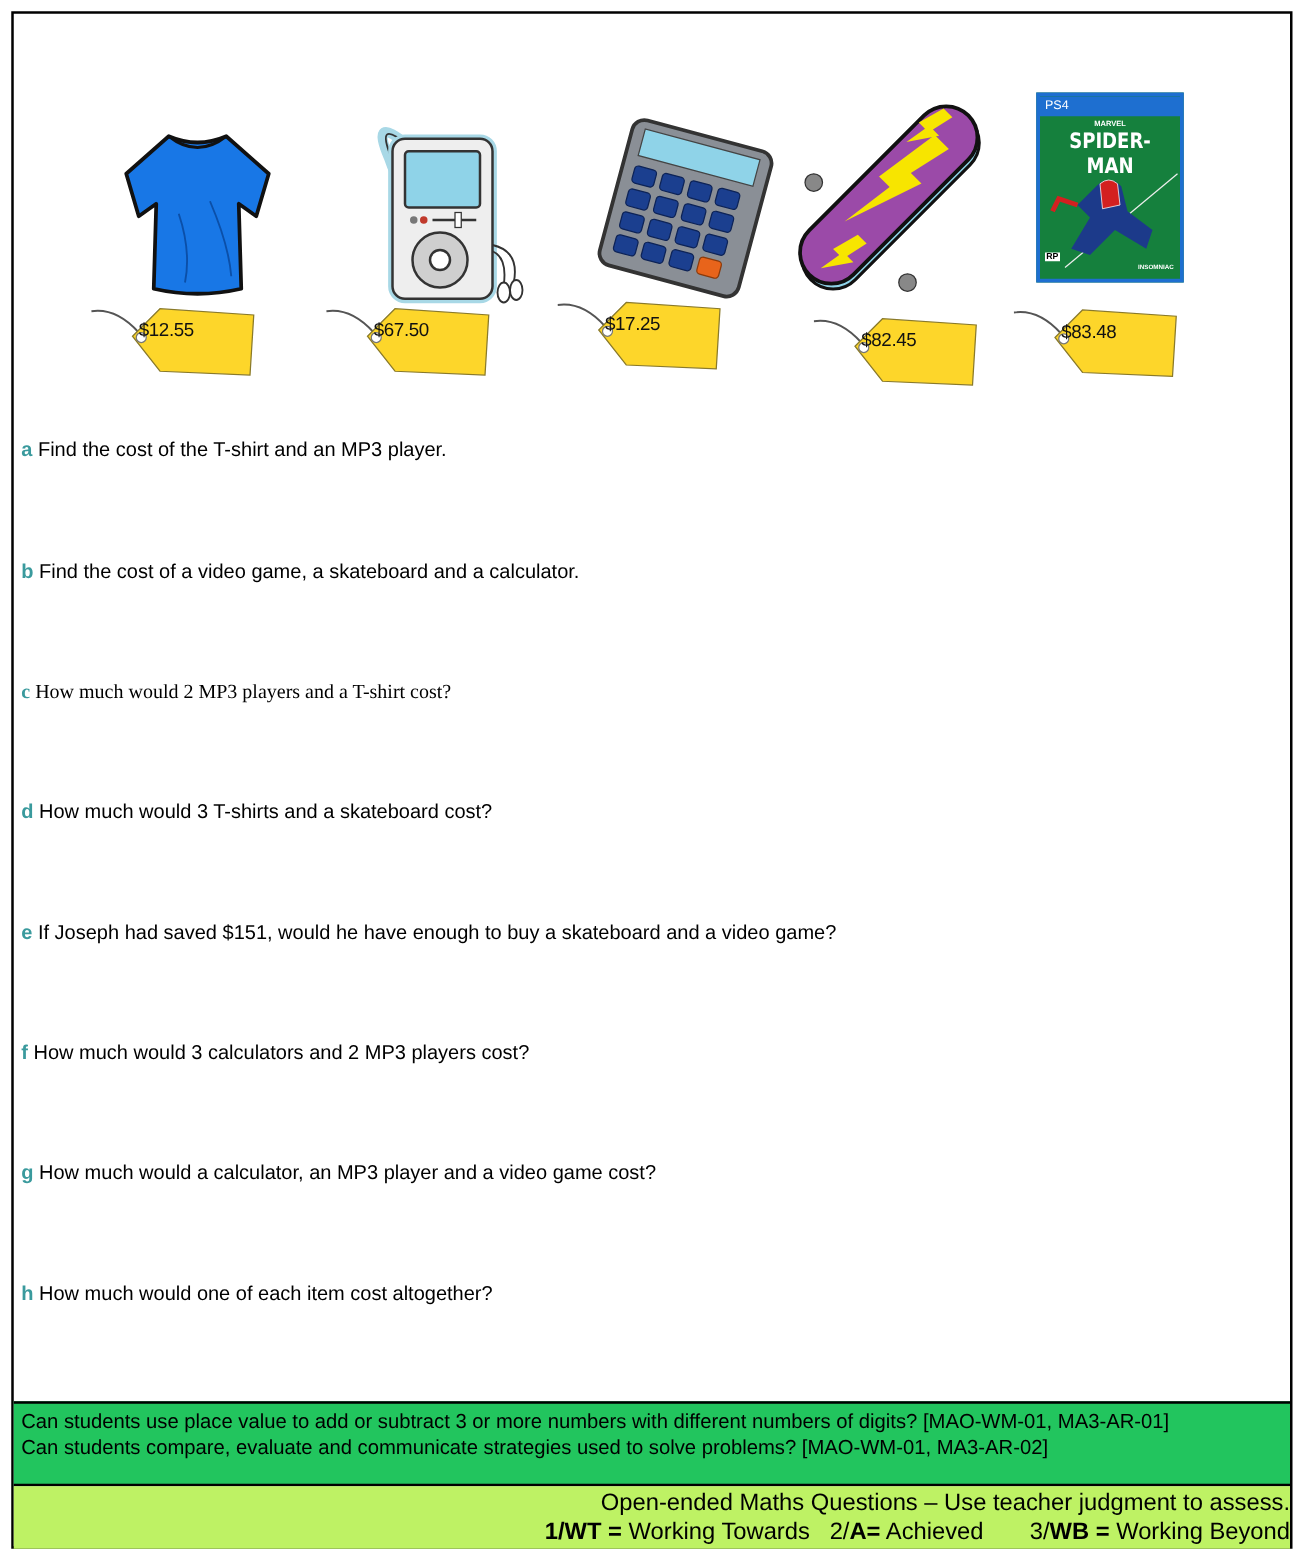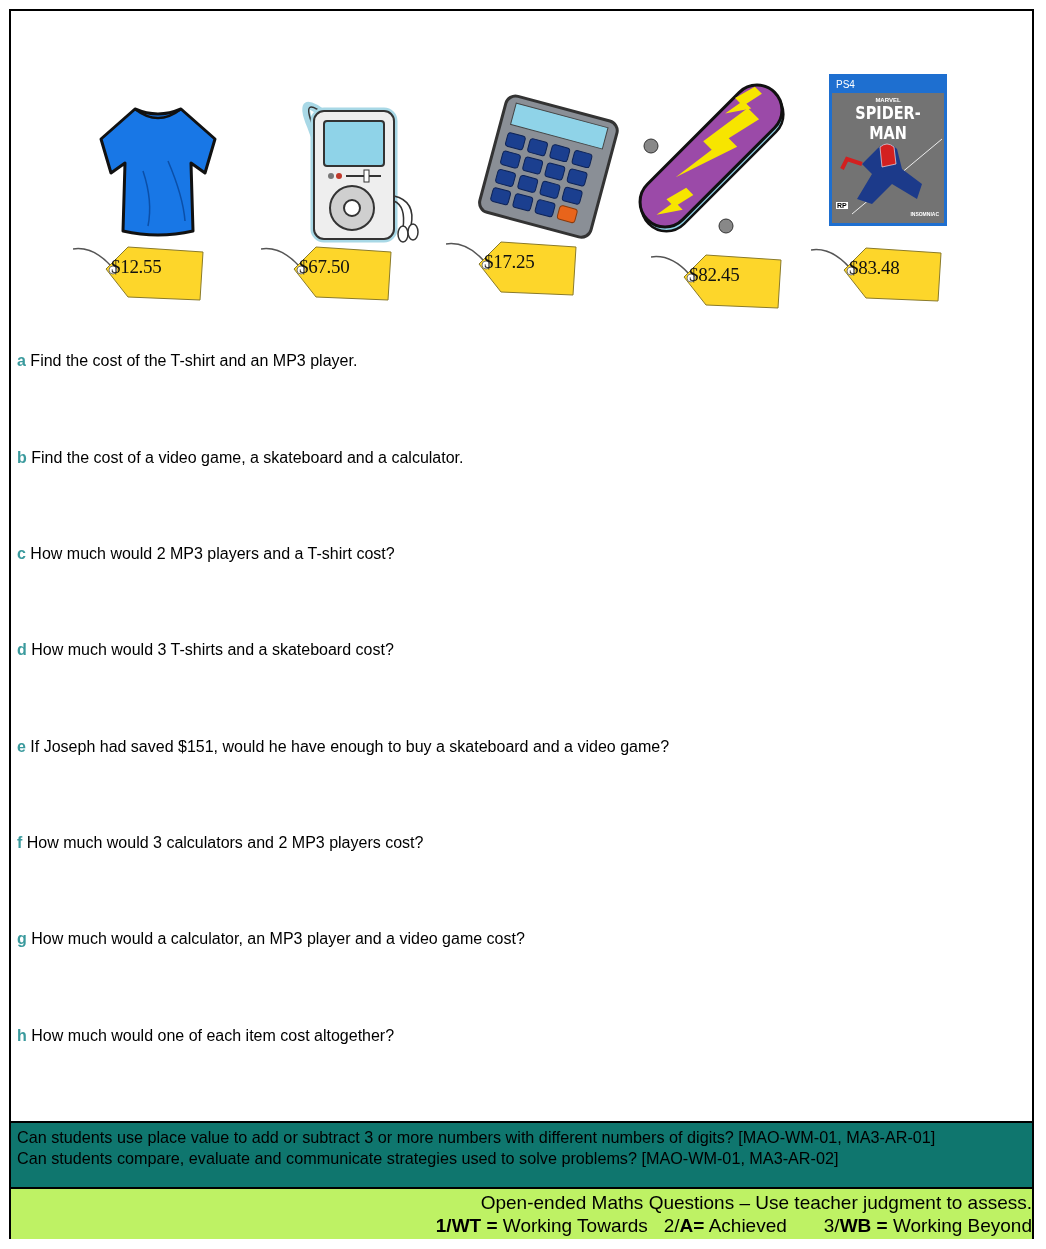--- a/index.html
+++ b/index.html
@@ -3,25 +3,25 @@
 <meta charset="utf-8">
 <style>
   html, body { margin: 0; padding: 0; background: #ffffff; }
   body { width: 1046px; height: 1249px; position: relative; font-family: "Liberation Sans", sans-serif; color: #000; }
   .frame { position: absolute; left: 9px; top: 9px; width: 1025px; height: 1230px; border: 2px solid #000; box-sizing: border-box; background: #fff; }
   .items { position: absolute; left: 0; top: 0; width: 100%; height: 310px; }
   .item { position: absolute; }
   .pic { position: absolute; }
   .tag { position: absolute; width: 130px; height: 60px; }
   .tag svg { position: absolute; left: 0; top: 0; }
-  .tag .price { position: absolute; left: 38px; top: 15px; font-size: 19px; font-family: Liberation Serif, serif; color: #111; letter-spacing: -0.3px; }
+  .tag .price { position: absolute; left: 38px; top: 15px; font-size: 15px; font-family: Liberation Sans, sans-serif; color: #111; letter-spacing: -0.3px; }
   .questions { position: absolute; left: 0; top: 330px; width: 100%; }
   .q { position: absolute; left: 6px; font-size: 16px; white-space: nowrap; }
   .q .letter { color: #3a9a9d; font-weight: bold; }
-  .criteria { position: absolute; left: 0; top: 1110px; width: 100%; height: 68px; background: #0f766e; border-top: 2px solid #000; border-bottom: 2px solid #000; box-sizing: border-box; padding: 4px 6px 0 6px; font-size: 16.2px; line-height: 21px; }
+  .criteria { position: absolute; left: 0; top: 1110px; width: 100%; height: 68px; background: #22c55e; border-top: 2px solid #000; border-bottom: 2px solid #000; box-sizing: border-box; padding: 4px 6px 0 6px; font-size: 16.2px; line-height: 21px; }
   .rubric { position: absolute; left: 0; top: 1178px; width: 100%; height: 50px; background: #bef264; text-align: right; font-size: 19px; line-height: 23px; padding-top: 2px; box-sizing: border-box; }
   .rubric b { font-weight: bold; }
 </style>
 </head>
 <body>
 
 <div class="frame">
 
   <div class="items">
 
@@ -119,21 +119,21 @@
         <svg width="140" height="65" viewBox="0 0 140 65">
           <path d="M0 8 Q20 5 38 25" fill="none" stroke="#555" stroke-width="1.5"></path>
           <path d="M33 28 L55 6 L130 11 L127 59 L55 56 Z" fill="#fdd62a" stroke="#8a7a2a" stroke-width="1"></path>
           <circle cx="40" cy="29" r="4" fill="#fff" stroke="#777"></circle>
         </svg>
         <span class="price">$82.45</span>
       </div>
     </div>
 
     <div class="item" style="left:800px;top:63px;">
-      <div class="pic" style="left:18px;top:0;width:118px;height:152px;background:#737373;border:3px solid #1e6fd0;box-sizing:border-box;overflow:hidden;">
+      <div class="pic" style="left:18px;top:0;width:118px;height:152px;background:#15803d;border:3px solid #1e6fd0;box-sizing:border-box;overflow:hidden;">
         <div style="height:16px;background:#1e6fd0;color:#fff;font-size:10px;padding-left:4px;line-height:16px;font-family:'Liberation Sans',sans-serif;">
           <span>PS4</span>
         </div>
         <div style="text-align:center;font-size:6px;color:#fff;margin-top:4px;font-weight:bold;">MARVEL</div>
         <div style="text-align:center;font-size:17px;color:#fff;font-weight:bold;letter-spacing:0px;font-family:'DejaVu Sans',sans-serif;transform:scaleX(0.85);">SPIDER-MAN</div>
         <svg width="112" height="90" viewBox="0 0 112 90" style="position:absolute;left:0;top:52px;">
           <line x1="20" y1="85" x2="110" y2="10" stroke="#eee" stroke-width="1"></line>
           <path d="M45 20 Q55 10 65 20 L70 40 L90 55 L85 70 L60 55 L40 75 L25 70 L40 45 L30 35 Z" fill="#1c3a8a"></path>
           <path d="M48 18 Q55 12 62 18 L64 35 L50 38 Z" fill="#d32020" stroke="#fff" stroke-width="0.6"></path>
           <path d="M30 35 L15 30 L10 40" fill="none" stroke="#d32020" stroke-width="4"></path>
@@ -148,21 +148,21 @@
           <circle cx="40" cy="29" r="4" fill="#fff" stroke="#777"></circle>
         </svg>
         <span class="price">$83.48</span>
       </div>
     </div>
   </div>
 
   <div class="questions">
     <div class="q" style="top:11px;"><span class="letter">a</span><span> Find the cost of the T-shirt and an MP3 player.</span></div>
     <div class="q" style="top:108px;"><span class="letter">b</span><span> Find the cost of a video game, a skateboard and a calculator.</span></div>
-    <div class="q" style="top:204px;"><span class="letter">c</span><span> How much would 2 MP3 players and a T-shirt cost?</span></div>
+    <div class="q" style="top:204px;font-family:Liberation Serif, serif;"><span class="letter">c</span><span> How much would 2 MP3 players and a T-shirt cost?</span></div>
     <div class="q" style="top:300px;"><span class="letter">d</span><span> How much would 3 T-shirts and a skateboard cost?</span></div>
     <div class="q" style="top:397px;"><span class="letter">e</span><span> If Joseph had saved $151, would he have enough to buy a skateboard and a video game?</span></div>
     <div class="q" style="top:493px;"><span class="letter">f</span><span> How much would 3 calculators and 2 MP3 players cost?</span></div>
     <div class="q" style="top:589px;"><span class="letter">g</span><span> How much would a calculator, an MP3 player and a video game cost?</span></div>
     <div class="q" style="top:686px;"><span class="letter">h</span><span> How much would one of each item cost altogether?</span></div>
   </div>
 
   <div class="criteria">
     <div>Can students use place value to add or subtract 3 or more numbers with different numbers of digits? [MAO-WM-01, MA3-AR-01]</div>
     <div>Can students compare, evaluate and communicate strategies used to solve problems? [MAO-WM-01, MA3-AR-02]</div>

